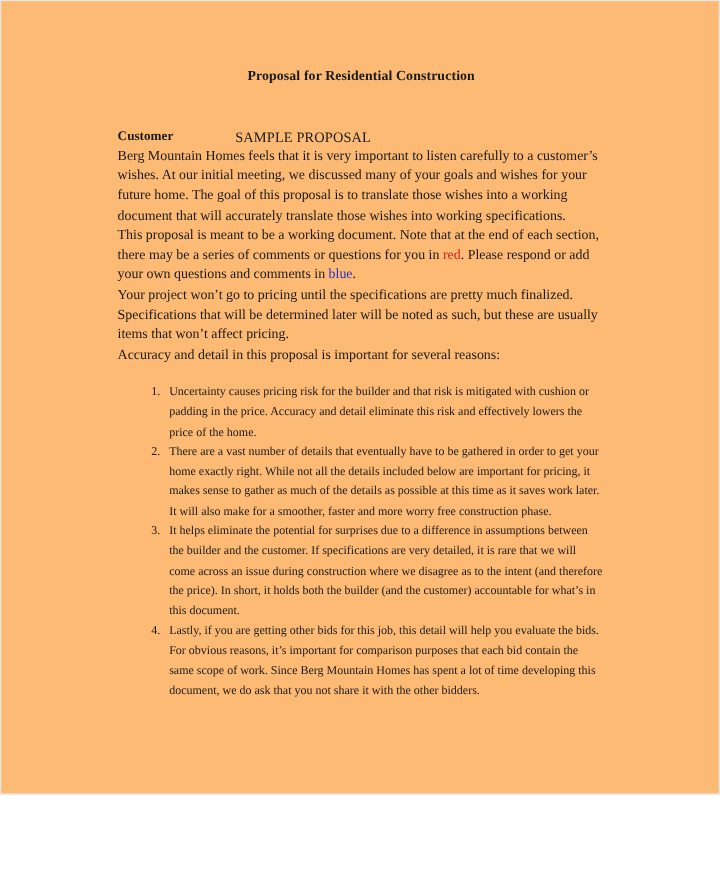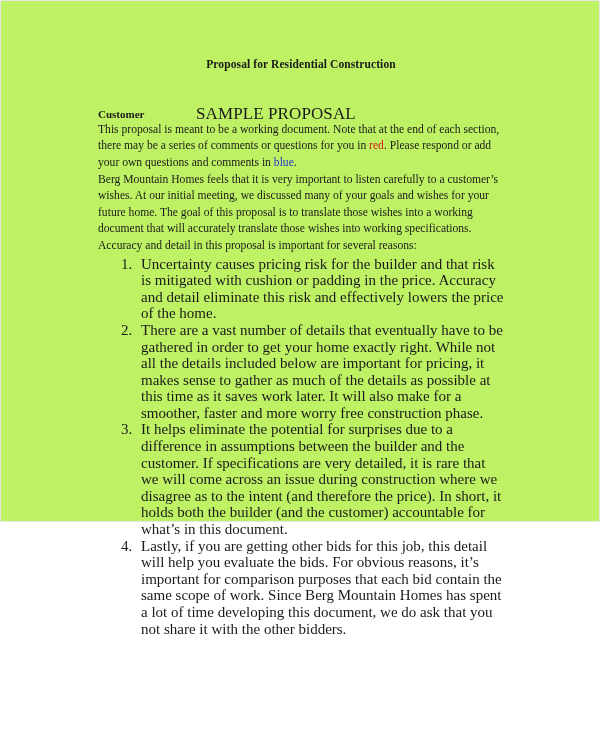--- a/index.html
+++ b/index.html
@@ -12,22 +12,22 @@
     height: 730px;
     font-family: "Liberation Serif", "DejaVu Serif", serif;
     color: #1a1a1a;
     overflow: hidden;
   }
 
   .page {
     position: relative;
     box-sizing: border-box;
     width: 600px;
-    height: 522px;
-    background: #bef264;
+    height: 662px;
+    background: #fdba74;
     border: 1px solid #e6e6e6;
     padding: 0;
     font-family: Liberation Serif, serif;
   }
 
   .doc-body {
     position: absolute;
     left: 97px;
     top: 0;
     width: 406px;
@@ -57,21 +57,21 @@
   .meta-label {
     font-weight: bold;
     font-size: 11px;
     line-height: 16px;
     width: 98px;
     flex: 0 0 98px;
     white-space: nowrap;
   }
 
   .meta-value {
-    font-size: 17px;
+    font-size: 12px;
     line-height: 16px;
     flex: 1 1 auto;
     position: relative;
   }
 
   .meta-value.sample {
     letter-spacing: 0.1px;
   }
 
   .rule {
@@ -89,23 +89,23 @@
     text-align: left;
   }
 
   .para-gap-1 { margin-top: 25px; }
   .para-gap-2 { margin-top: 16px; }
 
   .red { color: #d42020; }
   .blue { color: #2434c8; }
 
   ol.reasons {
-    margin: 1px 0 0 0;
+    margin: 15px 0 0 0;
     padding-left: 38px;
-    font-size: 15px;
+    font-size: 10px;
     line-height: 16.6px;
   }
 
   ol.reasons > li {
     margin: 0;
     padding-left: 5px;
     text-align: left;
   }
 </style>
 </head>
@@ -120,26 +120,27 @@
 
       <div class="meta-row">
         <div class="meta-label">Customer</div>
         <div class="meta-value sample">SAMPLE PROPOSAL</div>
       </div>
 
 
 
     </div>
 
+    <p class="para para-gap-1">Berg Mountain Homes feels that it is very important to listen carefully to a customer’s wishes.  At our initial meeting, we discussed many of your goals and wishes for your future home.  The goal of this proposal is to translate those wishes into a working document that will accurately translate those wishes into working specifications.</p>
+
     <p class="para para-gap-2">
       <span>This proposal is meant to be a working document.  Note that at the end of each section, there may be a series of comments or questions for you in </span><span class="red">red</span><span>.  Please respond or add your own questions and comments in </span><span class="blue">blue</span><span>.</span>
     </p>
 
-    <p class="para para-gap-1">Berg Mountain Homes feels that it is very important to listen carefully to a customer’s wishes.  At our initial meeting, we discussed many of your goals and wishes for your future home.  The goal of this proposal is to translate those wishes into a working document that will accurately translate those wishes into working specifications.</p>
-
+    <p class="para para-gap-2">Your project won’t go to pricing until the specifications are pretty much finalized.  Specifications that will be determined later will be noted as such, but these are usually items that won’t affect pricing.</p>
 
     <p class="para para-gap-2">Accuracy and detail in this proposal is important for several reasons:</p>
 
     <ol class="reasons">
       <li>Uncertainty causes pricing risk for the builder and that risk is mitigated with cushion or padding in the price.  Accuracy and detail eliminate this risk and effectively lowers the price of the home.</li>
       <li>There are a vast number of details that eventually have to be gathered in order to get your home exactly right.  While not all the details included below are important for pricing, it makes sense to gather as much of the details as possible at this time as it saves work later.  It will also make for a smoother, faster and more worry free construction phase.</li>
       <li>It helps eliminate the potential for surprises due to a difference in assumptions between the builder and the customer.  If specifications are very detailed, it is rare that we will come across an issue during construction where we disagree as to the intent (and therefore the price).   In short, it holds both the builder (and the customer) accountable for what’s in this document.</li>
       <li>Lastly, if you are getting other bids for this job, this detail will help you evaluate the bids.  For obvious reasons, it’s important for comparison purposes that each bid contain the same scope of work.  Since Berg Mountain Homes has spent a lot of time developing this document, we do ask that you not share it with the other bidders.</li>
     </ol>
 

